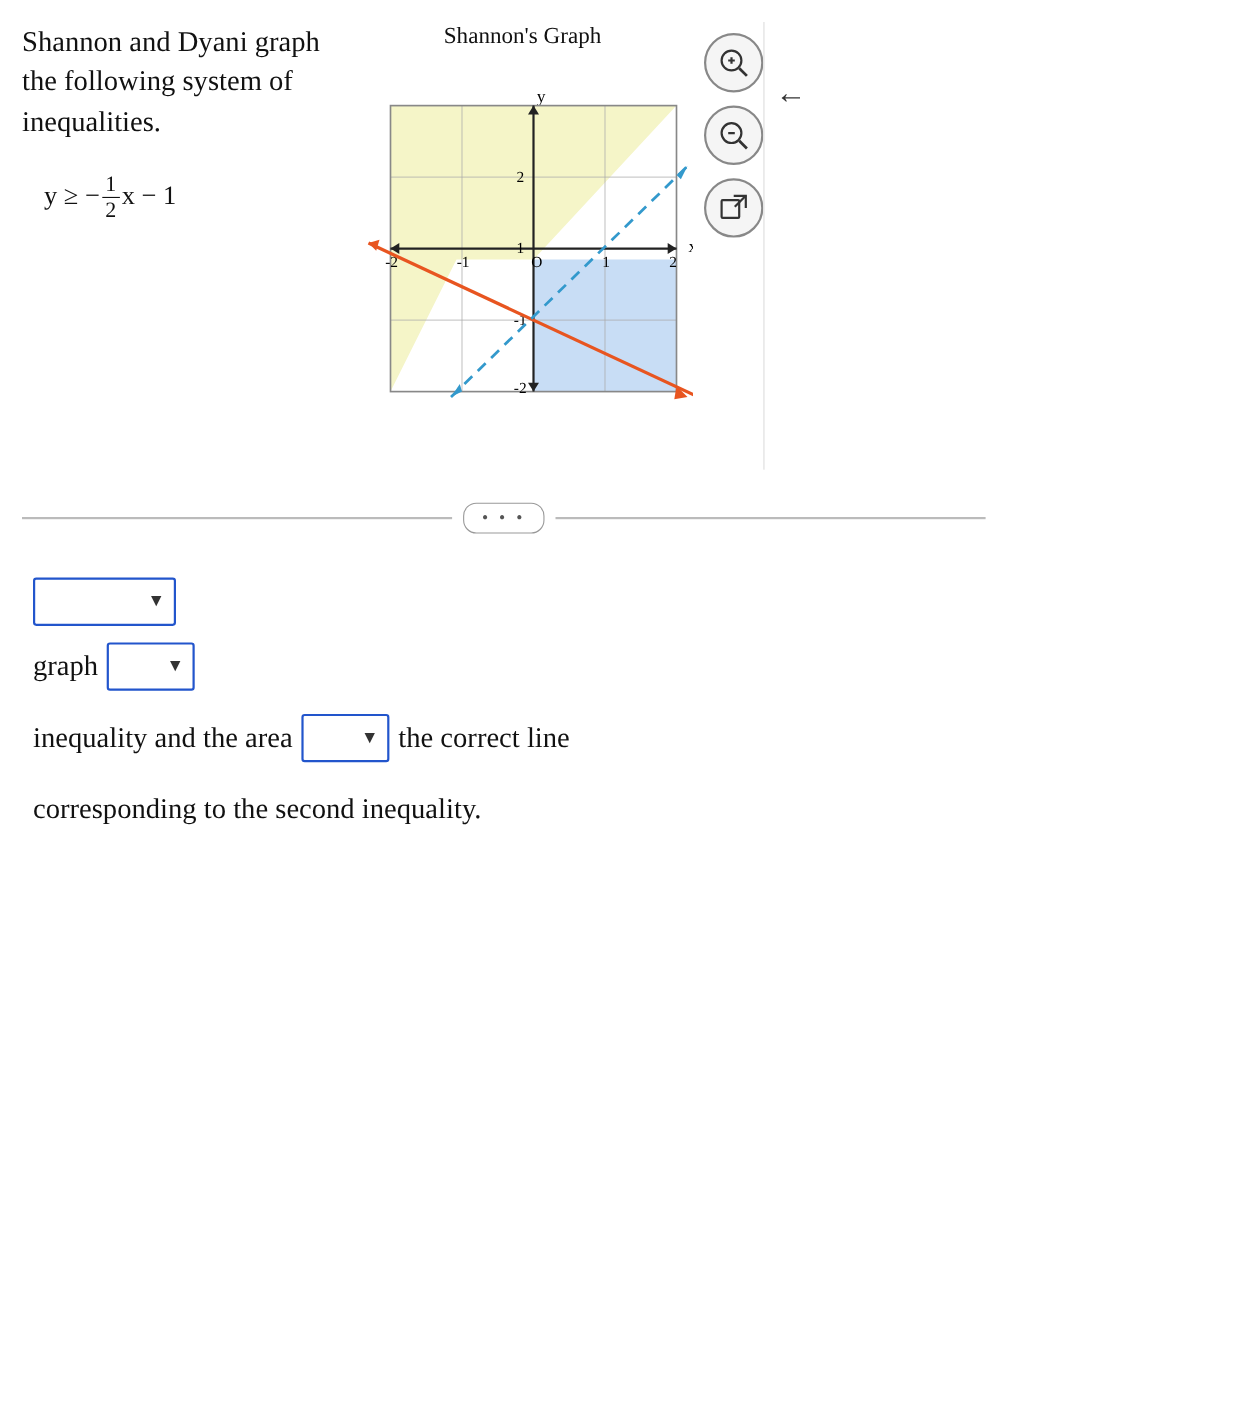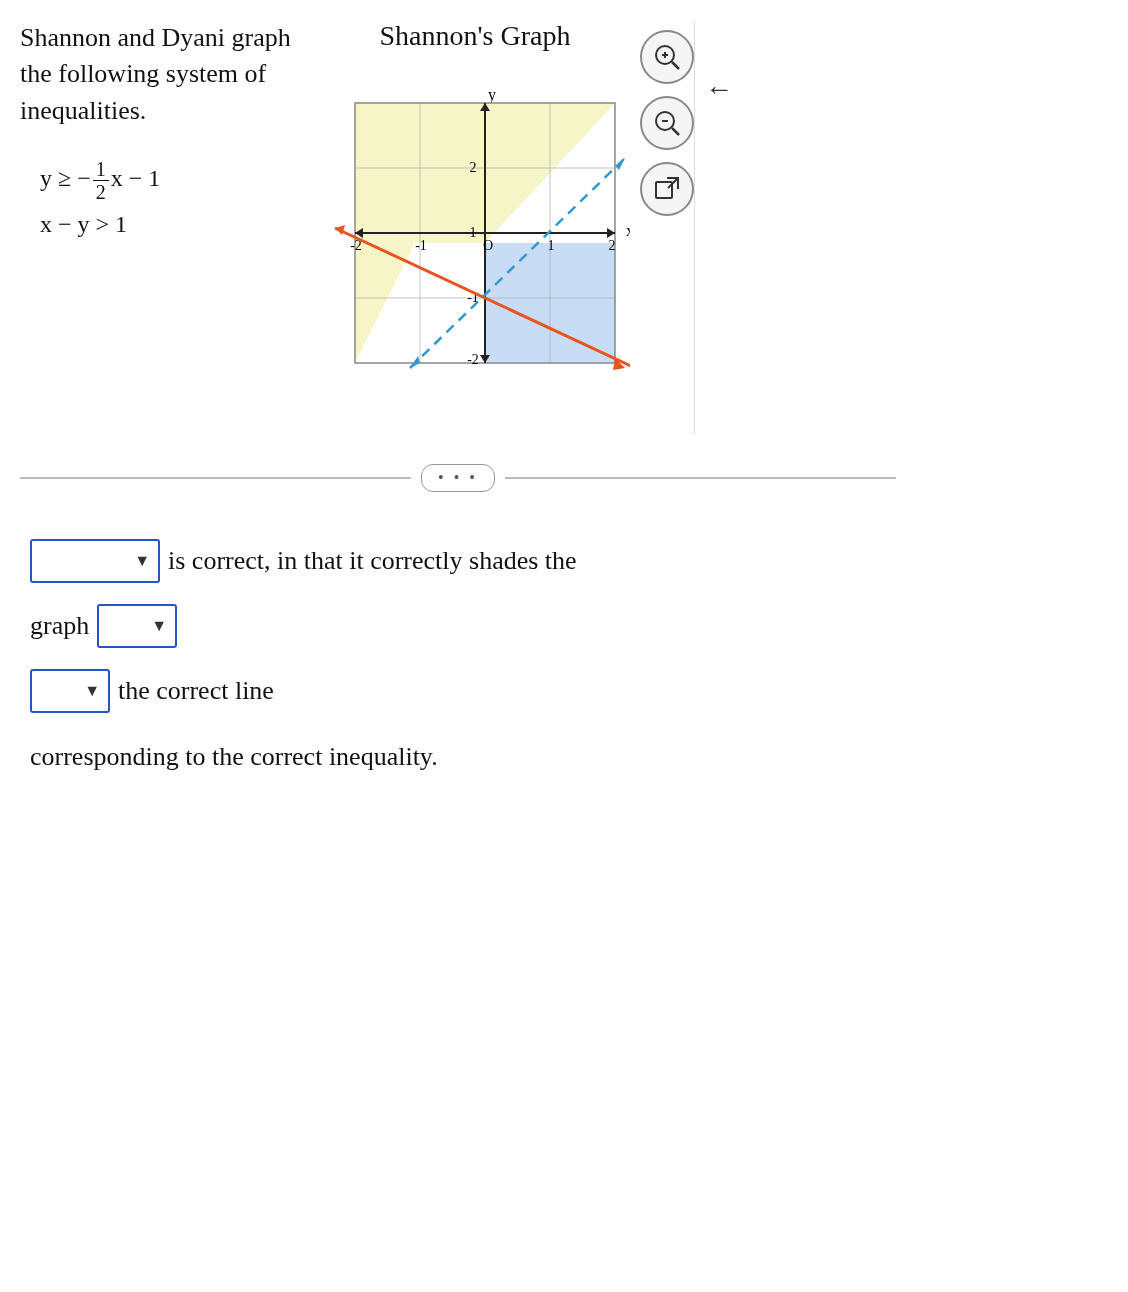--- a/index.html
+++ b/index.html
@@ -63,21 +63,21 @@
       gap: 0;
       position: relative;
     }
     .graph-container {
       display: flex;
       flex-direction: column;
       align-items: center;
       position: relative;
     }
     .graph-title {
-      font-size: 28px;
+      font-size: 21px;
       margin-bottom: 6px;
       text-align: left;
     }
     .graph-buttons {
       display: flex;
       flex-direction: column;
       gap: 12px;
       margin-left: 10px;
       margin-top: 10px;
     }
@@ -180,21 +180,20 @@
 
     <div class="problem-text">
       <div class="problem-intro">Shannon and Dyani graph the following system of inequalities.</div>
       <div class="inequalities">
         <div class="ineq-line">
           y ≥ −<span class="fraction">
               <span class="num">1</span>
               <span class="den">2</span>
             </span>x − 1
         </div>
-        <div class="ineq-line">x − y &gt; 1</div>
       </div>
     </div>
 
     <div class="graphs-area">
       <div class="graph-container">
         <div class="graph-title">Shannon's Graph</div>
         <div class="graph-svg-wrapper">
           
           <svg width="310" height="370" viewBox="-10 -30 310 370">
 
@@ -300,36 +299,36 @@
     <div class="divider-line"></div>
   </div>
 
   <div class="answer-section">
 
     <div class="answer-row">
       <div class="dropdown-select">
         <span>&nbsp;</span>
         <span class="dropdown-arrow">▼</span>
       </div>
-      <span class="answer-text">is correct, in that it correctly shades the</span>
     </div>
 
     <div class="answer-row">
       <span class="answer-text">graph</span>
       <div class="dropdown-select small">
         <span>&nbsp;</span>
         <span class="dropdown-arrow">▼</span>
       </div>
     </div>
 
     <div class="answer-row">
+      <span class="answer-text">inequality and the area</span>
       <div class="dropdown-select small">
         <span>&nbsp;</span>
         <span class="dropdown-arrow">▼</span>
       </div>
       <span class="answer-text">the correct line</span>
     </div>
 
     <div class="answer-row">
-      <span class="answer-text">corresponding to the correct inequality.</span>
+      <span class="answer-text">corresponding to the second inequality.</span>
     </div>
   </div>
 </div>
 
 </body></html>

